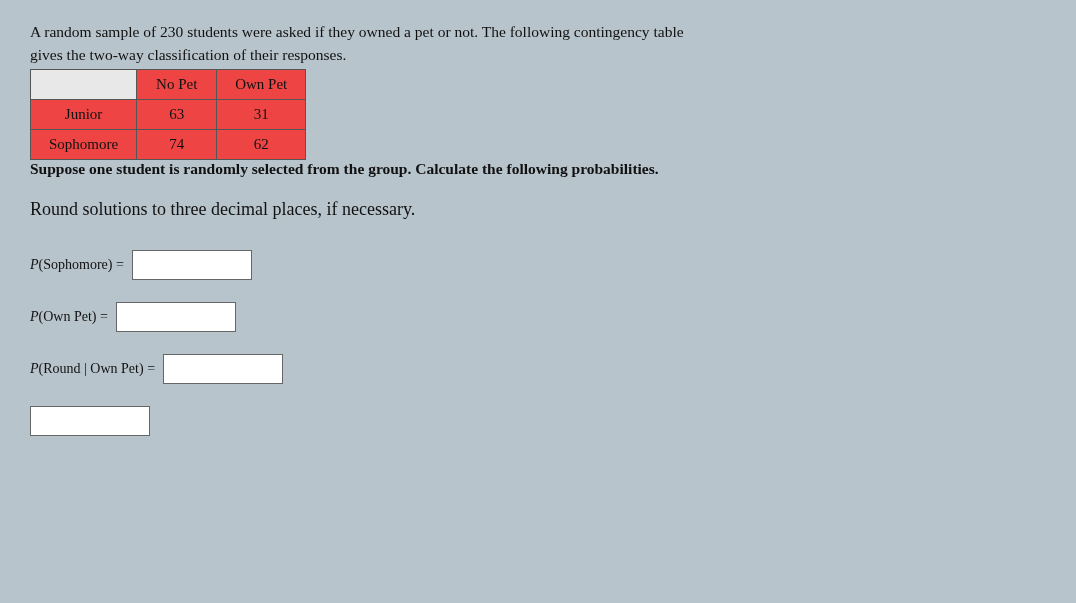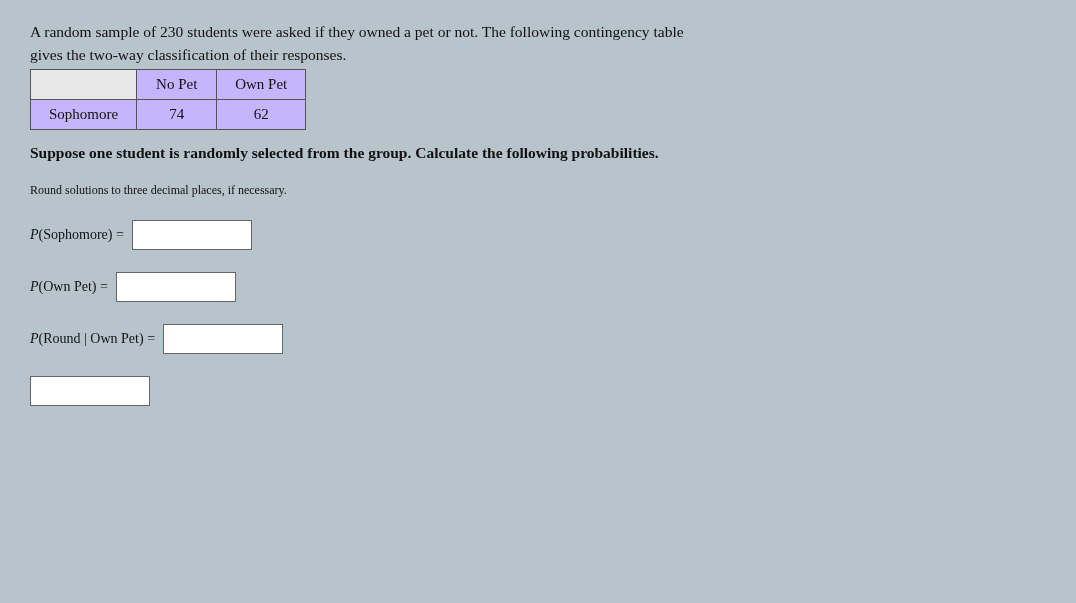--- a/index.html
+++ b/index.html
@@ -20,22 +20,21 @@
 
     .intro-text {
       font-size: 15.5px;
       line-height: 1.5;
       margin-bottom: 2px;
       max-width: 680px;
     }
 
     .contingency-table {
       border-collapse: collapse;
-      margin-bottom: 14px;
-      background: #c4b5fd;
+      background: #ef4444;
     }
 
     .contingency-table td,
     .contingency-table th {
       border: 1px solid #555;
       padding: 6px 18px;
       text-align: center;
       font-size: 15px;
       min-width: 80px;
     }
@@ -50,22 +49,22 @@
     }
 
     .suppose-text {
       font-size: 15.5px;
       font-weight: bold;
       margin-bottom: 21px;
       max-width: 680px;
     }
 
     .round-text {
-      font-size: 12px;
-      margin-bottom: 22px;
+      font-size: 18px;
+      margin-bottom: 30px;
       max-width: 500px;
     }
 
     .prob-row {
       display: flex;
       align-items: center;
       margin-bottom: 22px;
     }
 
     .prob-label {
@@ -97,20 +96,25 @@
 <p class="intro-text">A random sample of 230 students were asked if they owned a pet or not. The following contingency table gives the two-way classification of their responses.</p>
 
 <table class="contingency-table">
   <tbody>
       <tr>
     <td class="empty-cell"></td>
     <td>No Pet</td>
     <td>Own Pet</td>
   </tr>
   <tr>
+    <td>Junior</td>
+    <td>63</td>
+    <td>31</td>
+  </tr>
+  <tr>
     <td>Sophomore</td>
     <td>74</td>
     <td>62</td>
   </tr>
 </tbody>
   </table>
 
 <p class="suppose-text">Suppose one student is randomly selected from the group. Calculate the following probabilities.</p>
 <p class="round-text">Round solutions to three decimal places, if necessary.</p>
 

